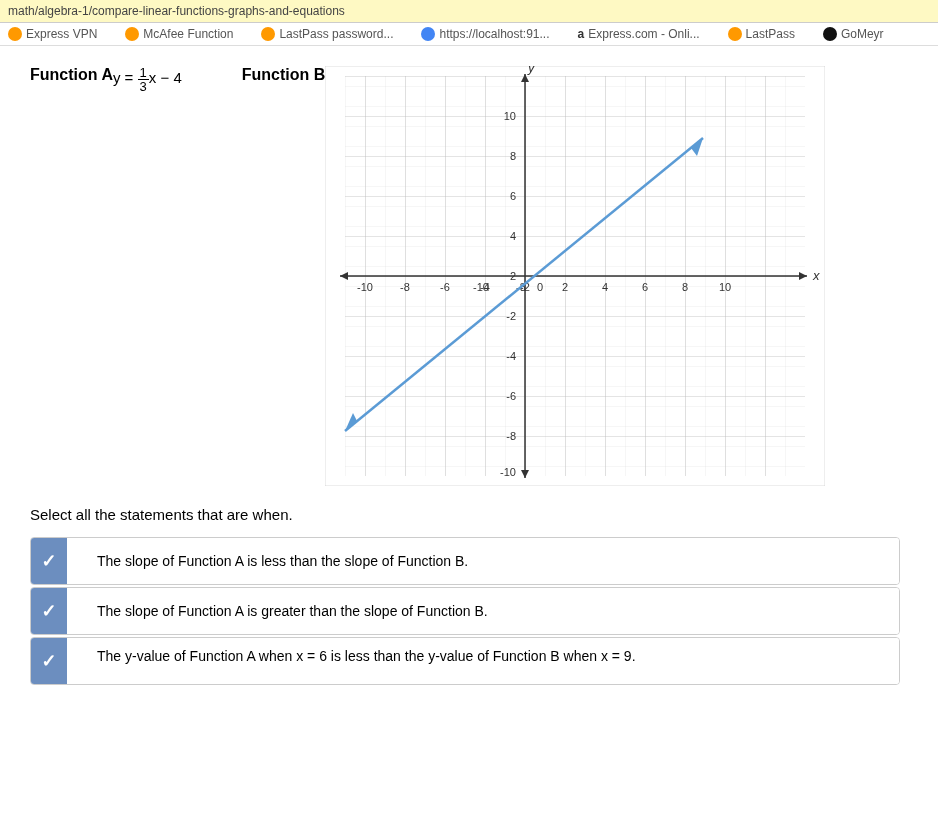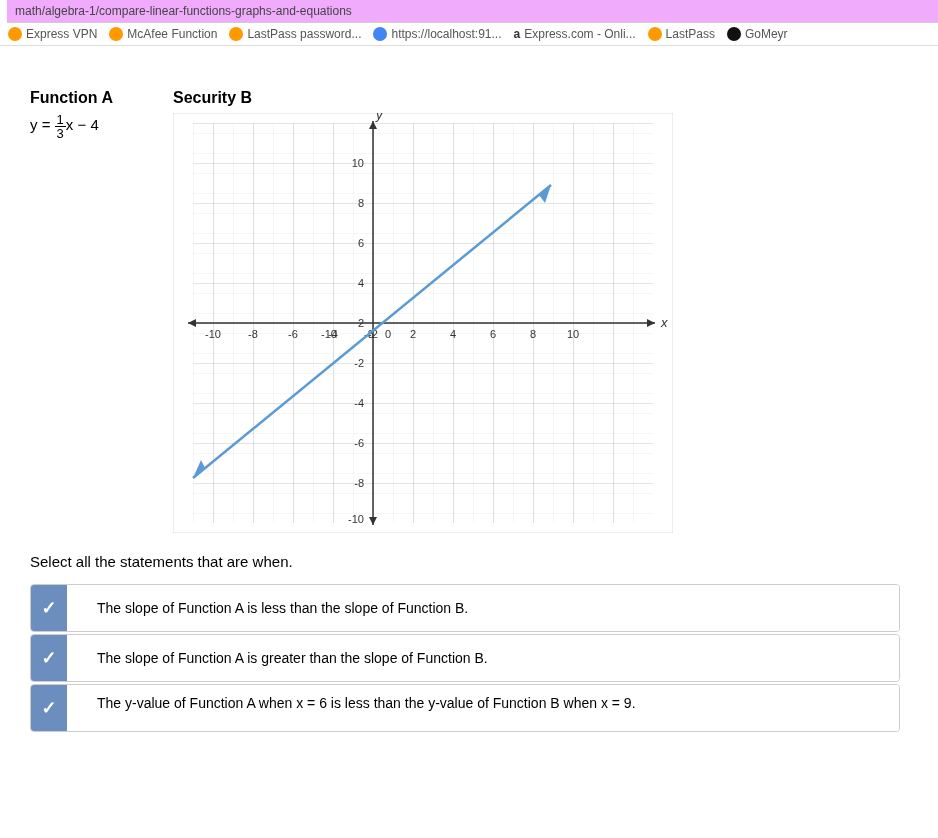--- a/index.html
+++ b/index.html
@@ -3,41 +3,40 @@
   <meta charset="utf-8">
   <style>
     * { margin: 0; padding: 0; box-sizing: border-box; }
     body {
       font-family: Arial, sans-serif;
       background: #fff;
       font-size: 14px;
       overflow-x: hidden;
     }
     .browser-bar {
-      background: #f0abfc;
+      background: #fef9c3;
       border-bottom: 1px solid #ccc;
       padding: 4px 8px;
       font-size: 12px;
       color: #444;
       display: flex;
       align-items: center;
       gap: 10px;
       white-space: nowrap;
       overflow: hidden;
-      margin-left: 7px;
     }
     .nav-bar {
       background: #fff;
       border-bottom: 1px solid #ddd;
       padding: 4px 8px;
       font-size: 12px;
       color: #555;
       display: flex;
       align-items: center;
-      gap: 12px;
+      gap: 28px;
       flex-wrap: wrap;
     }
     .nav-item {
       display: flex;
       align-items: center;
       gap: 4px;
     }
     .nav-item .dot {
       width: 14px;
       height: 14px;
@@ -55,22 +54,21 @@
 
     .functions-row {
       display: flex;
       gap: 60px;
       align-items: flex-start;
       margin-bottom: 20px;
     }
 
     .function-section {
       display: flex;
-      flex-direction: column;
-      margin-top: 23px;
+      flex-direction: row;
     }
 
     .function-title {
       font-weight: bold;
       font-size: 16px;
       margin-bottom: 6px;
     }
 
     .function-equation {
       font-size: 15px;
@@ -196,21 +194,21 @@
       <div class="function-title">Function A</div>
       <div class="function-equation">
         <span>y = </span><span class="fraction">
             <span class="num">1</span>
             <span class="den">3</span>
           </span><span>x − 4</span>
       </div>
     </div>
 
     <div class="function-section">
-      <div class="function-title">Security B</div>
+      <div class="function-title">Function B</div>
       <div class="graph-container">
         <svg class="graph" viewBox="0 0 500 420">
 
           <rect x="0" y="0" width="500" height="420" fill="white" stroke="#bbb" stroke-width="0.5"></rect>
 
           <defs>
             <pattern id="smallGrid" width="20" height="20" patternUnits="userSpaceOnUse" x="200" y="210">
               <path d="M 20 0 L 0 0 0 20" fill="none" stroke="#ddd" stroke-width="0.5"></path>
             </pattern>
             <pattern id="grid" width="40" height="40" patternUnits="userSpaceOnUse" x="200" y="210">

